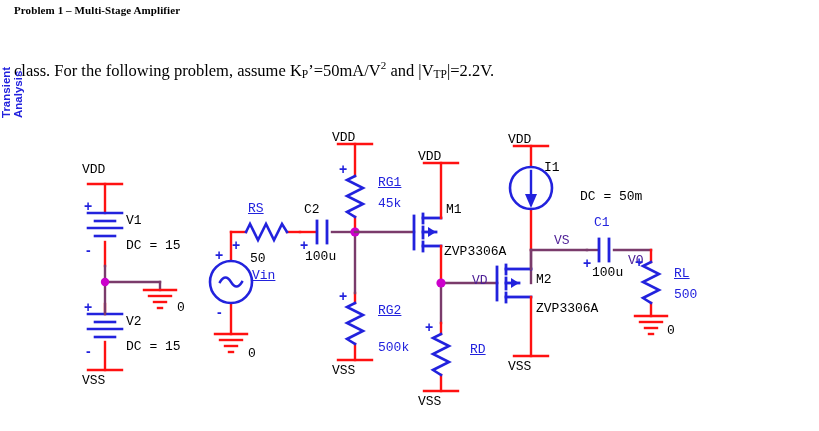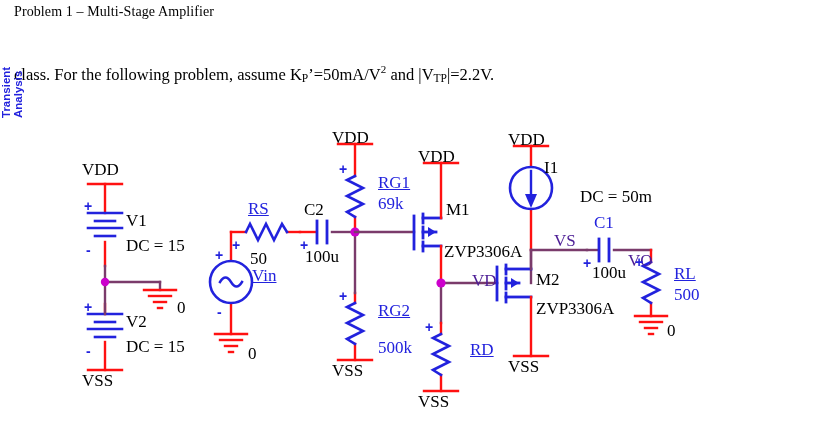--- a/index.html
+++ b/index.html
@@ -1,30 +1,30 @@
 <!DOCTYPE html>
 <html><head>
 <meta charset="utf-8">
 <style>
   html,body{margin:0;padding:0;background:#fff;}
   body{width:819px;height:431px;position:relative;overflow:hidden;
        font-family:"Liberation Serif",serif;color:#000;}
 
   #header{position:absolute;left:14px;top:4px;width:790px;}
-  #prob-title{font-family:"Liberation Serif",serif;font-weight:normal;font-size:14px;
+  #prob-title{font-family:"Liberation Serif",serif;font-weight:bold;font-size:11px;
               letter-spacing:.1px;margin:0 0 9px 0;}
   #prob-body{font-size:16.5px;line-height:27px;margin:0;}
   .sup{font-size:11px;vertical-align:super;}
   .sub{font-size:11.5px;vertical-align:-2px;}
 
   #circuit{position:absolute;left:0;top:118px;width:819px;height:313px;}
   #circuit svg{position:absolute;left:0;top:0;}
 
-  .lbl{position:absolute;font-family:Liberation Serif, serif;
-       font-size:17px;line-height:15px;white-space:nowrap;}
+  .lbl{position:absolute;font-family:Liberation Mono, monospace;
+       font-size:13px;line-height:15px;white-space:nowrap;}
   .blk{color:#000;}
   .blu{color:#2222dd;}
   .red{color:#4c1d95;}
   .und{text-decoration:underline;}
   .vert{transform:rotate(-90deg);transform-origin:left top;
         font-family:"Liberation Sans",sans-serif;font-size:11.5px;
         font-weight:bold;color:#2222dd;line-height:12px;}
   .pm{font-family:"Liberation Sans",sans-serif;font-size:14px;color:#2222dd;
       position:absolute;font-weight:bold;}
 </style>
@@ -228,21 +228,21 @@
 <div class="pm" style="left:232px;top:119px;">+</div>
 <div class="lbl blk" style="left:250px;top:133px;">50</div>
 
 <div class="lbl blk" style="left:304px;top:84px;">C2</div>
 <div class="pm" style="left:300px;top:119px;">+</div>
 <div class="lbl blk" style="left:305px;top:131px;">100u</div>
 
 <div class="lbl blk" style="left:332px;top:12px;">VDD</div>
 <div class="pm" style="left:339px;top:43px;">+</div>
 <div class="lbl blu und" style="left:378px;top:57px;">RG1</div>
-<div class="lbl blu" style="left:378px;top:78px;">69k</div>
+<div class="lbl blu" style="left:378px;top:78px;">45k</div>
 <div class="pm" style="left:339px;top:170px;">+</div>
 <div class="lbl blu und" style="left:378px;top:185px;">RG2</div>
 <div class="lbl blu" style="left:378px;top:206px;margin-top:16px;">500k</div>
 <div class="lbl blk" style="left:332px;top:245px;">VSS</div>
 
 <div class="lbl blk" style="left:418px;top:31px;">VDD</div>
 <div class="lbl blk" style="left:446px;top:84px;">M1</div>
 <div class="lbl blk" style="left:444px;top:126px;">ZVP3306A</div>
 <div class="lbl red" style="left:472px;top:155px;">VD</div>
 <div class="pm" style="left:425px;top:201px;">+</div>

